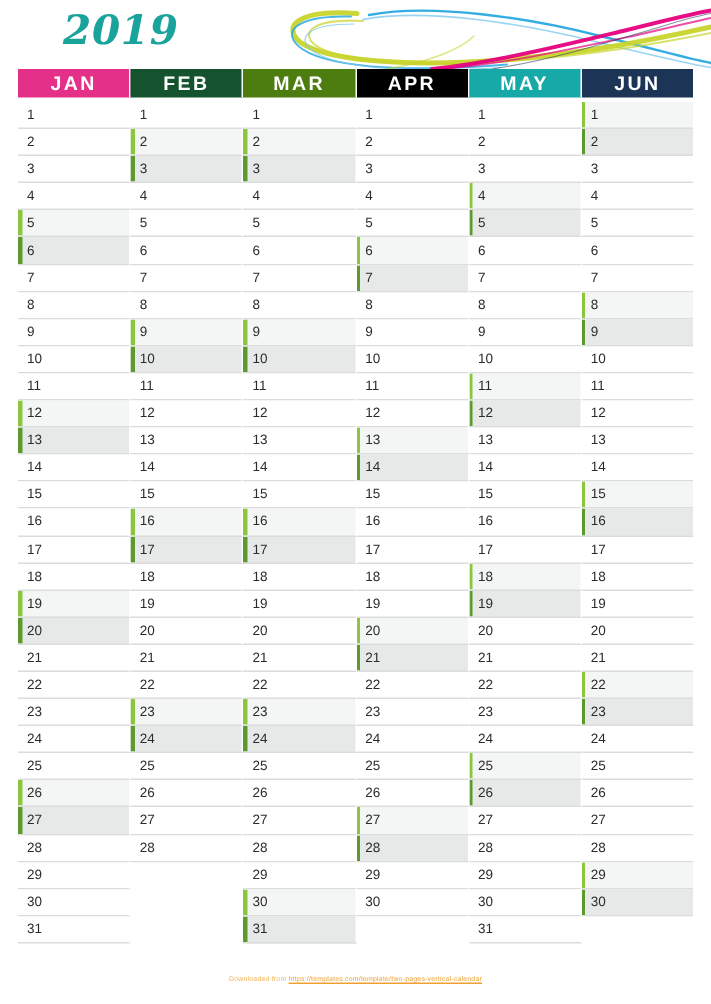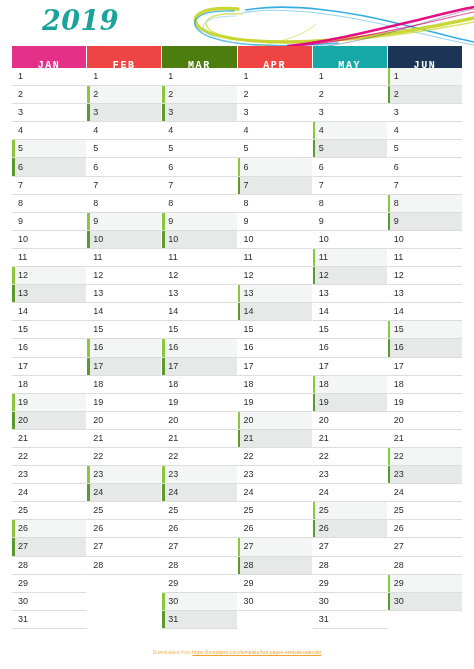--- a/index.html
+++ b/index.html
@@ -53,32 +53,31 @@
     top: 46px;
     width: 450px;
   }
   #month-header-row {
     display: flex;
     width: 450px;
     height: 22px;
   }
   .month-header {
     flex: 1 1 0;
-    height: 38px;
+    height: 19px;
     color: #ffffff;
-    font-size: 10px;
+    font-size: 13px;
     font-weight: bold;
     letter-spacing: 1.6px;
     display: flex;
     align-items: center;
     justify-content: center;
     box-sizing: border-box;
     border-right: 1px solid #ffffff;
     user-select: none;
-    font-family: Liberation Mono, monospace;
   }
   .month-header:last-child { border-right: none; }
 
   #day-rows {
     width: 450px;
   }
   .day-row {
     display: flex;
     width: 450px;
     height: 18.1px;
@@ -166,27 +165,27 @@
       <path d="M120 46 C 150 41, 170 32, 178 24" stroke="#C8D42C" stroke-width="1.0" opacity="0.6"></path>
     </g>
   </svg>
 </div>
 
 <div id="calendar-grid">
   <div id="month-header-row">
       <div class="month-header" style="background: rgb(229, 48, 138);">
         <span>JAN</span>
       </div>
-      <div class="month-header" style="background: #ef4444;">
+      <div class="month-header" style="background: #14532d;">
         <span>FEB</span>
       </div>
       <div class="month-header" style="background: #4d7c0f;">
         <span>MAR</span>
       </div>
-      <div class="month-header" style="background: #ef4444;">
+      <div class="month-header" style="background: #000000;">
         <span>APR</span>
       </div>
       <div class="month-header" style="background: rgb(23, 168, 168); justify-content: center;">
         <span>MAY</span>
       </div>
       <div class="month-header" style="background: rgb(28, 53, 87);">
         <span>JUN</span>
       </div>
     </div>
   <div id="day-rows">

